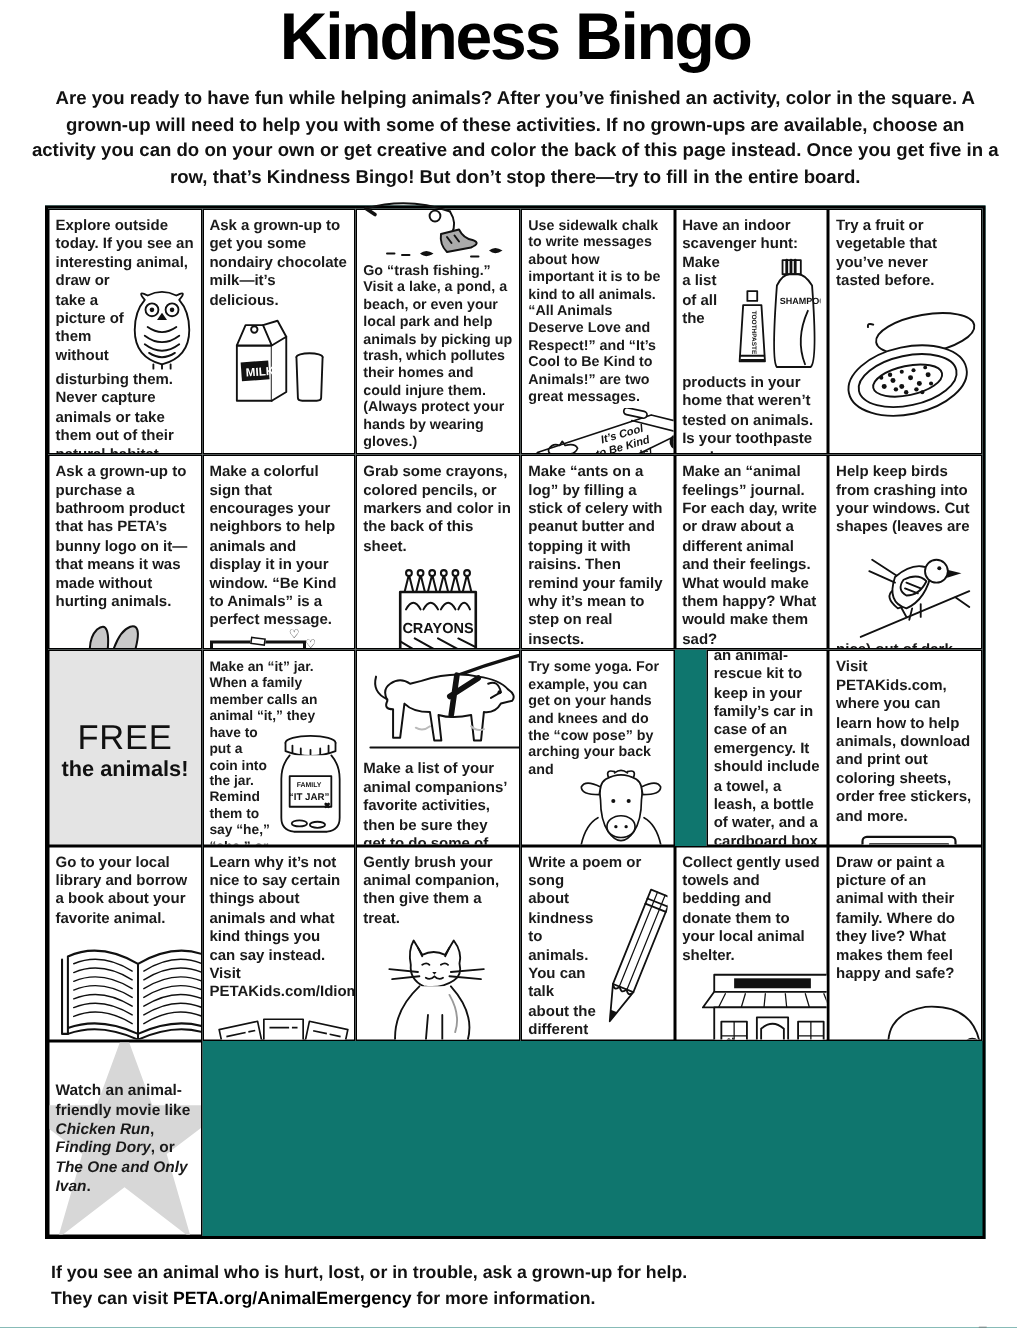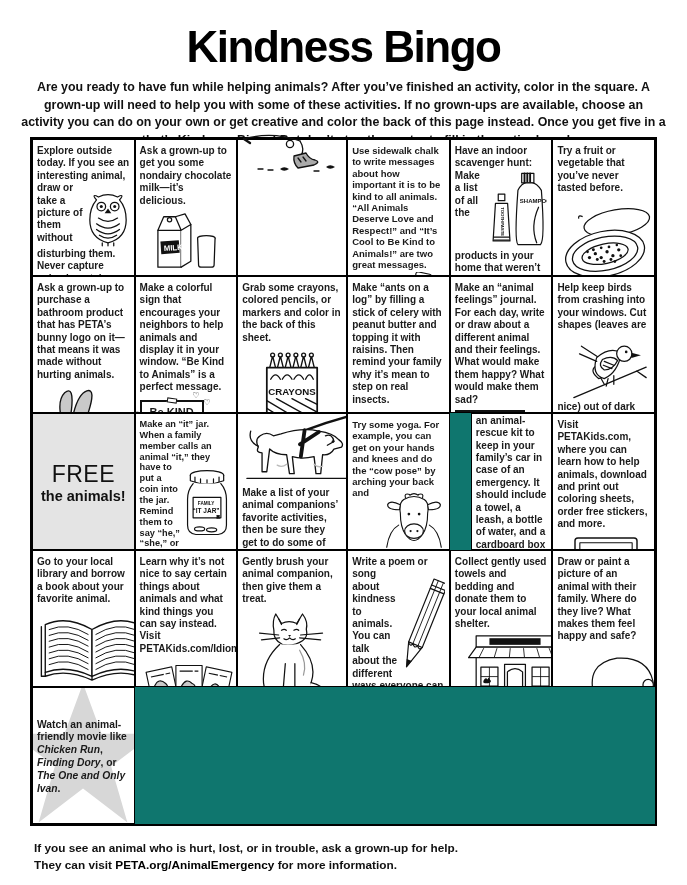--- a/index.html
+++ b/index.html
@@ -9,21 +9,20 @@
     background: #ffffff;
     color: #1a1a1a;
     position: relative;
     overflow: hidden;
   }
   .page-title {
     text-align: center;
     font-size: 44px;
     font-weight: 800;
     letter-spacing: -1.5px;
-    margin-top: 22px;
     color: #000;
   }
   .intro {
     width: 645px;
     margin: 7px auto 0;
     text-align: center;
     font-weight: bold;
     font-size: 12.4px;
     line-height: 1.42;
     color: #111;
@@ -135,20 +134,21 @@
       <path d="M2 10 Q30 2 58 12"></path>
       <path d="M2 10 l6 4" stroke-width="2.4"></path>
       <circle cx="48" cy="15" r="3.6" fill="#fff"></circle>
       <path d="M58 12 q5 8 1 15"></path>
       <path d="M52 27 l12 -3 q3 6 9 7 q6 2 -1 5 l-16 3 q-5 -5 -4 -12 z" fill="#aaa"></path>
       <path d="M56 29 l3 4 M61 28 l3 4"></path>
       <path d="M16 40 h5 M26 41 h5 M72 42 h5"></path>
       <path d="M38 40 q4 -3.5 9 0 q-5 3.5 -9 0 z" fill="#111" stroke="none"></path>
       <path d="M84 38 q4 -3.5 9 0 q-5 3.5 -9 0 z" fill="#111" stroke="none"></path>
     </svg>
+    <span>Go “trash fishing.” Visit a lake, a pond, a beach, or even your local park and help animals by picking up trash, which pollutes their homes and could injure them. (Always protect your hands by wearing gloves.)</span>
   </div>
 
   <div class="cell small">
     <span>Use sidewalk chalk to write messages about how important it is to be kind to all animals. “All Animals Deserve Love and Respect!” and “It’s Cool to Be Kind to Animals!” are two great messages.</span>
     <svg class="ic" viewBox="0 0 118 54" width="118" height="50" fill="none" stroke="#111" stroke-width="1.2" stroke-linecap="round" stroke-linejoin="round">
       <path d="M2 32 L84 5 L116 13 L36 52 Z" fill="#fff"></path>
       <path d="M70 9 L102 17"></path>
       <rect x="64" y="1" width="17" height="5" rx="2.5" fill="#fff" transform="rotate(12 72 4)"></rect>
       <path d="M104 20 a4.5 4.5 0 1 0 2 8" stroke-width="3"></path>
       <g transform="rotate(-16 62 30)" font-style="italic" font-size="8" fill="#111" stroke="none" text-anchor="middle">

